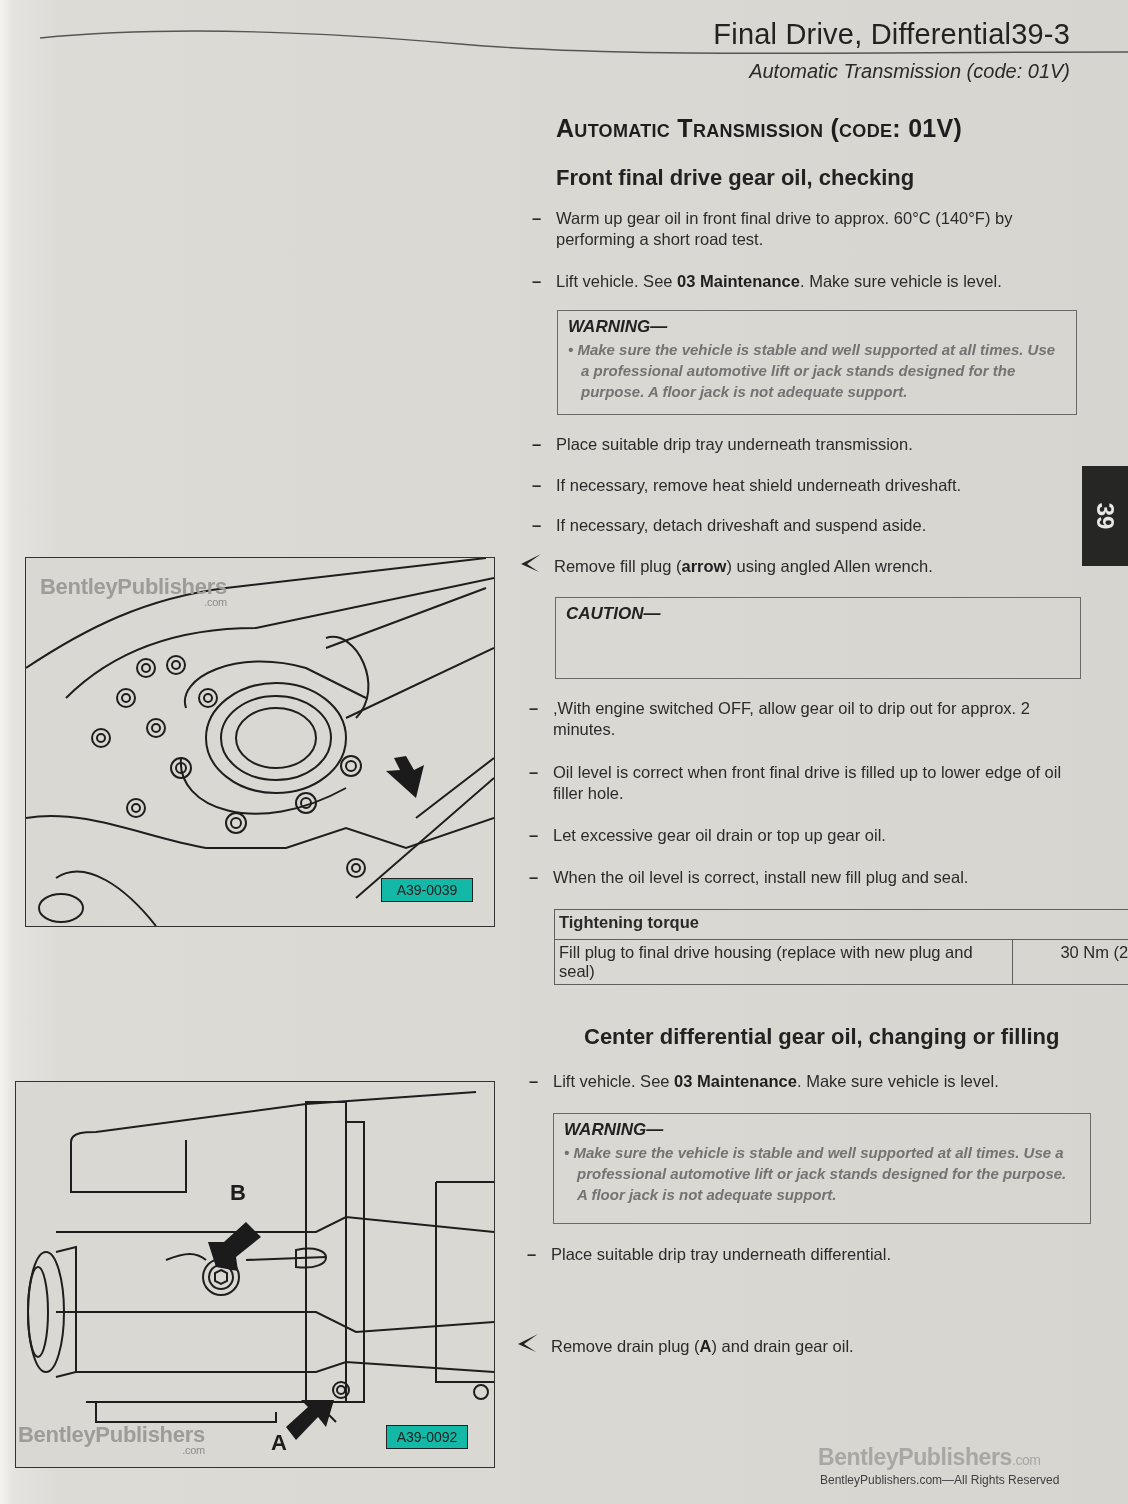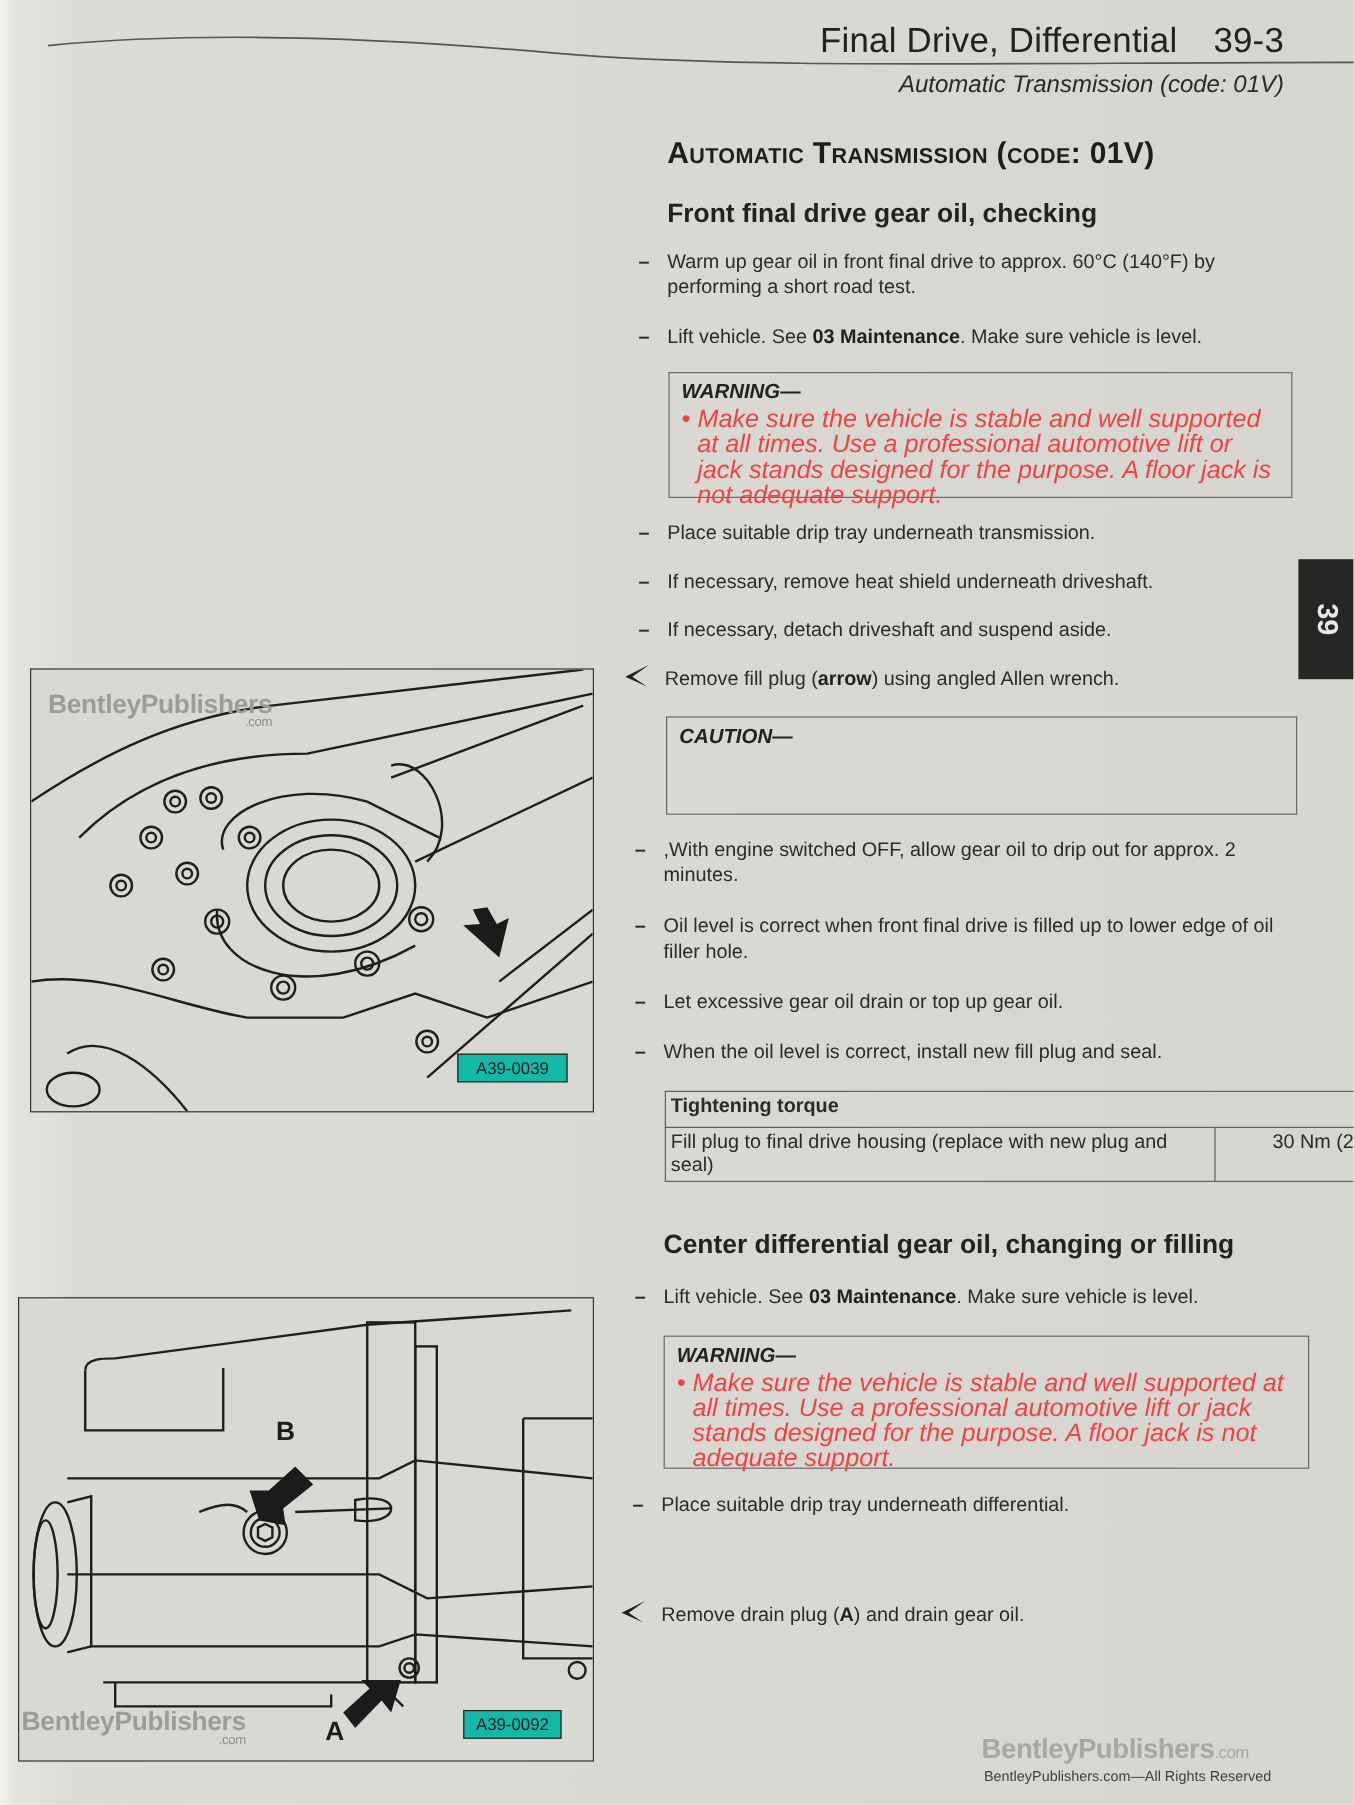--- a/index.html
+++ b/index.html
@@ -4,31 +4,31 @@
 <style>
   html, body { margin: 0; padding: 0; }
   body {
     width: 1128px; height: 1504px; overflow: hidden; position: relative;
     background: linear-gradient(90deg, #f3f3f1 0px, #e4e3df 14px, #dcdbd6 60px, #d9d8d3 600px, #d6d5d0 1128px);
     font-family: "Liberation Sans", sans-serif; color: #2a2a2a;
   }
   .ghost { position:absolute; color: rgba(80,80,80,0.07); font-size:15px; }
   .header-rule { position:absolute; left:40px; top:22px; width:1090px; height:34px; }
   .page-title { position:absolute; right:58px; top:18px; font-size:29px; color:#222; letter-spacing:0.2px; }
-  .page-title .num { margin-left:30px; }
+  .page-title .num { }
   .page-subtitle { position:absolute; right:58px; top:60px; font-size:20px; font-style:italic; color:#2a2a2a; }
   .section-caps { position:absolute; left:556px; top:114px; font-size:25px; font-weight:bold; color:#1d1d1d; font-variant: small-caps; letter-spacing:0.3px; }
   .sub-heading { position:absolute; font-size:22px; font-weight:bold; color:#222; }
   .step { position:absolute; font-size:16.5px; line-height:21px; color:#2b2b2b; }
   .step .dash { position:absolute; left:-24px; top:0; font-weight:bold; }
   .step .arrow { position:absolute; left:-35px; top:-4px; width:24px; height:22px; }
   .step b { color:#1f1f1f; }
   .note-box { position:absolute; border:1.5px solid #6a6a68; padding:6px 10px 8px 10px; box-sizing:border-box; }
   .note-box .note-title { font-size:17px; font-weight:bold; font-style:italic; color:#222; }
-  .note-box .note-body { font-size:21px; font-style:italic; line-height:21px; color:#ef4444; padding-left:13px; text-indent:-13px; margin-top:2px; }
+  .note-box .note-body { font-size:15px; font-style:italic; line-height:21px; color:#737373; padding-left:13px; text-indent:-13px; margin-top:2px;font-weight:bold; }
   table.torque { position:absolute; left:554px; top:909px; width:626px; border-collapse:collapse; font-size:16.5px; color:#2a2a2a; }
   table.torque td, table.torque th { border:1.5px solid #5f5f5d; padding:3px 4px; vertical-align:top; }
   table.torque th { text-align:left; font-weight:bold; height:23px; }
   table.torque td.val { text-align:right; width:158px; }
   .tab-marker { position:absolute; left:1082px; top:466px; width:46px; height:100px; background:#262625; color:#e8e8e6; }
   .tab-marker span { position:absolute; left:50%; top:50%; transform:translate(-50%,-50%) rotate(90deg); font-size:24px; font-weight:bold; }
   .figure { position:absolute; border:1.5px solid #333; background:#d9d8d3; overflow:hidden; }
   .figure svg { position:absolute; left:0; top:0; }
   .fig-id { position:absolute; border:1.5px solid #222; font-size:14px; text-align:center; background:#14b8a6; color:#222; }
   .watermark { position:absolute; font-weight:bold; color:#9c9c99; font-size:22px; letter-spacing:-0.3px; }
@@ -118,21 +118,21 @@
       <tr>
         <th colspan="2">Tightening torque</th>
       </tr>
   <tr>
     <td>Fill plug to final drive housing (replace with new plug and seal)</td>
     <td class="val">30 Nm (22 ft-lb)</td>
   </tr>
 </tbody>
   </table>
 
-<div class="sub-heading" style="left:553px;top:1024px;">Center differential gear oil, changing or filling</div>
+<div class="sub-heading" style="left:584px;top:1024px;">Center differential gear oil, changing or filling</div>
 <div class="step" style="left:553px;top:1071px;width:520px;">
   <span class="dash">–</span>
   <span>Lift vehicle. See </span><b>03 Maintenance</b><span>. Make sure vehicle is level.</span>
 </div>
 
 <div class="note-box" style="left:553px;top:1113px;width:538px;height:111px;">
   <div class="note-title">WARNING—</div>
   <div class="note-body">• Make sure the vehicle is stable and well supported at all times. Use a professional automotive lift or jack stands designed for the purpose. A floor jack is not adequate support.</div>
 </div>
 

